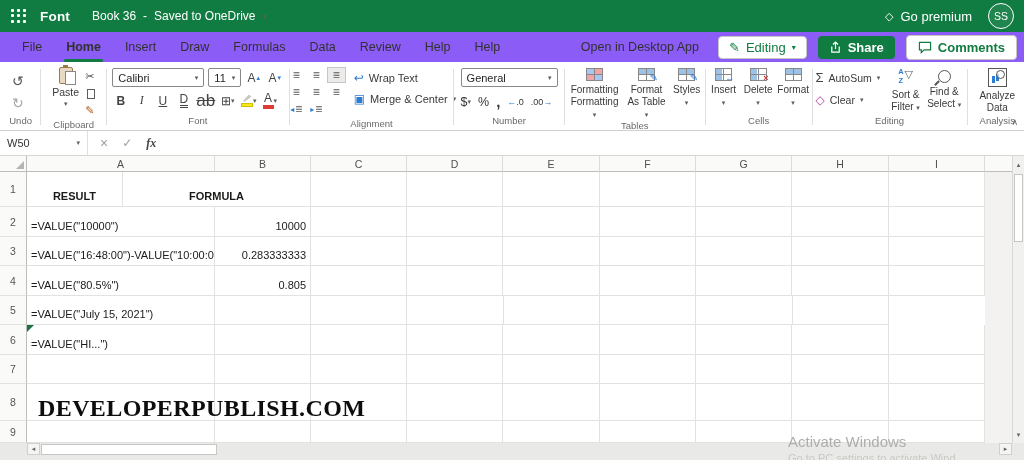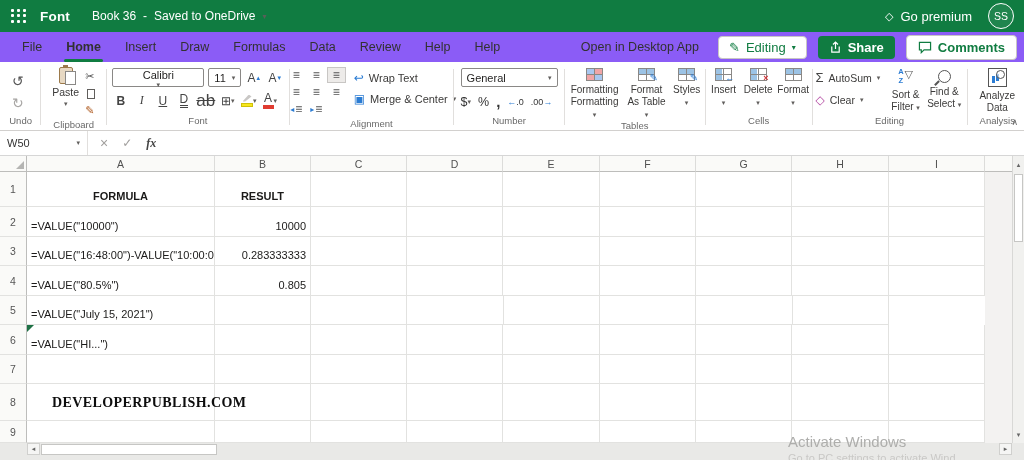--- a/index.html
+++ b/index.html
@@ -57,21 +57,21 @@
   .clip-minis { display: flex; flex-direction: column; gap: 2px; padding-top: 2px; }
   .clip-minis .mini { font-size: 11px; height: 15px; display: flex; align-items: center; cursor: pointer; }
   .ico-copy { position: relative; width: 8px; height: 10px; border: 1px solid #605e5c; background: #fff; margin-left: 2px; }
   .ico-copy::before { content:""; position: absolute; left: 2px; top: -4px; width: 8px; height: 10px; border: 1px solid #605e5c; background: #fff; z-index: -1; }
   .painter { color: #b3632b; font-size: 12px; }
 
   
   .font-grid { display: flex; flex-direction: column; gap: 4px; padding-top: 4px; }
   .font-row { display: flex; align-items: center; gap: 4px; }
   .select { border: 1px solid #8a8886; border-radius: 2px; height: 19px; display: flex; align-items: center; justify-content: space-between; padding: 0 5px; font-size: 11px; color: #201f1e; cursor: pointer; background: #fff; }
-  .sel-font { width: 92px; flex-direction: column; } .sel-size { width: 33px; }
+  .sel-font { width: 92px; } .sel-size { width: 33px; }
   .fbtn { min-width: 17px; height: 19px; display: flex; align-items: center; justify-content: center; font-size: 12px; color: #444; cursor: pointer; }
   .fA { position: relative; font-size: 12px; }
   .fA sup { font-size: 7px; color: #2b7cd3; margin-left: 1px; }
   .b { font-weight: 700; } .i { font-style: italic; font-family: "Liberation Serif", serif; }
   .u { text-decoration: underline; }
   .du { border-bottom: 3px double #444; line-height: 1; }
   .st { text-decoration: line-through; font-size: 17px; }
   .ico-hl { display: inline-flex; flex-direction: column; align-items: center; gap: 1px; }
   .ico-hl .pen { width: 9px; height: 7px; background: #c9c7c5; clip-path: polygon(0 100%, 70% 0, 100% 30%, 30% 100%); }
   .ico-hl .bar { width: 12px; height: 4px; background: #f8e71c; border: 1px solid #cfc10a; }
@@ -138,21 +138,21 @@
   .corner { width: 27px; height: 100%; background: #fafaf8; border-right: 1px solid #bdbdbb; border-bottom: 1px solid #bdbdbb; position: relative; cursor: pointer; }
   .corner .tri { position: absolute; right: 2px; bottom: 2px; width: 0; height: 0; border-left: 8px solid transparent; border-bottom: 8px solid #b5b5b3; }
   .colhdr { height: 100%; background: #fafaf8; border-right: 1px solid #dcdcda; border-bottom: 1px solid #bdbdbb; display: flex; align-items: center; justify-content: center; font-size: 10.5px; color: #505050; cursor: pointer; }
   .hdr-fill { flex: 1; background: #fafaf8; border-bottom: 1px solid #bdbdbb; }
   .grow { display: flex; background: #fff; width: 985px; }
   .rowhdr { width: 27px; background: #fafaf8; border-right: 1px solid #bdbdbb; border-bottom: 1px solid #e2e2e0; display: flex; align-items: center; justify-content: center; font-size: 10.5px; color: #555; cursor: pointer; }
   .cell { border-right: 1px solid #e2e2e0; border-bottom: 1px solid #e2e2e0; position: relative; font-size: 11px; color: #1b1a19; display: flex; align-items: flex-end; padding: 0 4px 4px; overflow: hidden; white-space: nowrap; cursor: cell; }
   .c-num { justify-content: flex-end; }
   .c-head { justify-content: center; font-weight: 700; }
   .eflag { position: absolute; left: 0; top: 0; width: 0; height: 0; border-top: 7px solid #1e7145; border-right: 7px solid transparent; }
-  .brand { position: absolute; left: 52px; top: 395px; font-family: "Liberation Serif", serif; font-weight: 700; font-size: 14px; letter-spacing: .4px; color: #0d0d0d; z-index: 5; }
+  .brand { position: absolute; left: 38px; top: 395px; font-family: "Liberation Serif", serif; font-weight: 700; font-size: 24px; letter-spacing: .4px; color: #0d0d0d; z-index: 5; }
 
   
   .bottom-band { position: absolute; left: 0; top: 443px; width: 1024px; height: 17px; background: #e9e9e7; }
   .hscroll { position: absolute; left: 27px; top: 443px; width: 985px; height: 12px; background: #e9e9e7; }
   .sc-btn { position: absolute; top: 0; width: 13px; height: 12px; background: #f5f5f4; border: 1px solid #d0d0ce; color: #666; font-size: 7px; display: flex; align-items: center; justify-content: center; cursor: pointer; }
   .h-left { left: 0; } .h-right { right: 0; }
   .h-thumb { position: absolute; left: 14px; top: 0.5px; width: 176px; height: 11px; background: #fff; border: 1px solid #c6c6c4; cursor: grab; }
   .vscroll { position: absolute; left: 1012px; top: 156px; width: 12px; height: 287px; background: #f1f1ef; border-left: 1px solid #d8d8d6; }
   .v-btn { position: absolute; left: 0; width: 11px; height: 13px; color: #666; font-size: 7px; display: flex; align-items: center; justify-content: center; cursor: pointer; }
   .v-up { top: 2px; } .v-down { bottom: 2px; }
@@ -493,22 +493,22 @@
         <div class="colhdr" style="width: 97px;">E</div>
         <div class="colhdr" style="width: 96px;">F</div>
         <div class="colhdr" style="width: 96px;">G</div>
         <div class="colhdr" style="width: 97px;">H</div>
         <div class="colhdr" style="width: 96px;">I</div>
         <div class="hdr-fill"></div>
       </div>
     <div id="grid-body">
         <div class="grow" style="height: 35px;">
           <div class="rowhdr">1</div>
+          <div class="cell c-head" style="width: 96px;">RESULT</div>
           <div class="cell c-head" style="width: 188px;">FORMULA</div>
-          <div class="cell c-head" style="width: 96px;">RESULT</div>
           <div class="cell" style="width: 96px;"></div>
           <div class="cell" style="width: 96px;"></div>
           <div class="cell" style="width: 97px;"></div>
           <div class="cell" style="width: 96px;"></div>
           <div class="cell" style="width: 96px;"></div>
           <div class="cell" style="width: 97px;"></div>
           <div class="cell" style="width: 96px;"></div>
         </div>
         <div class="grow" style="height: 30px;">
           <div class="rowhdr">2</div>

